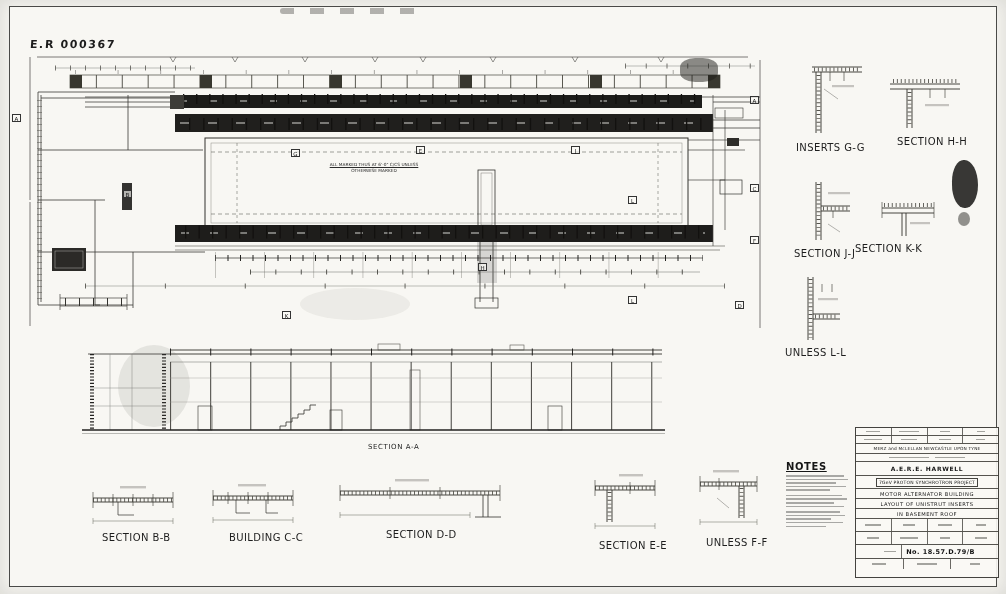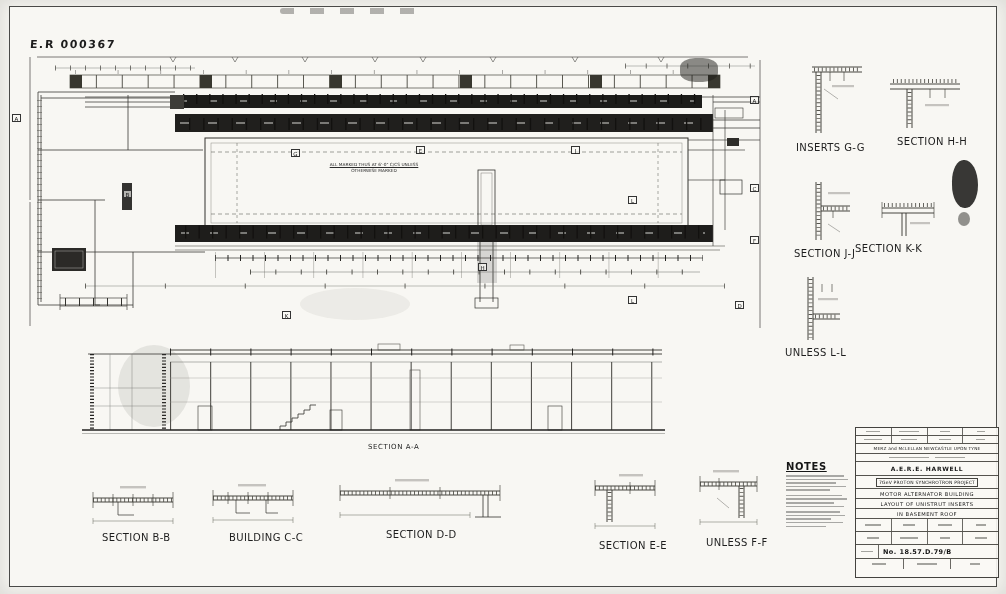--- a/index.html
+++ b/index.html
@@ -369,21 +369,21 @@
       <div class="tcell">
           <span class="bar" style="width:18px"></span>
         </div>
       <div class="tcell">
           <span class="bar" style="width:10px"></span>
         </div>
       <div class="tcell">
           <span class="bar" style="width:12px"></span>
         </div>
     </div>
-    <div class="trow" style="height:14px;justify-content:flex-start">
+    <div class="trow" style="height:14px;justify-content:center">
       <div style="width:22px;height:100%;border-right:.7px solid #6a6964;display:flex;align-items:center;justify-content:center">
         <span class="bar" style="width:12px"></span>
       </div>
       <span class="tnum" style="margin-left:4px">No.</span>
       <span class="tnum" style="margin-left:3px">18.57.D.79/B</span>
     </div>
     <div class="trow" style="height:10px">
       <div class="tcell">
           <span class="bar" style="width:14px"></span>
         </div>

